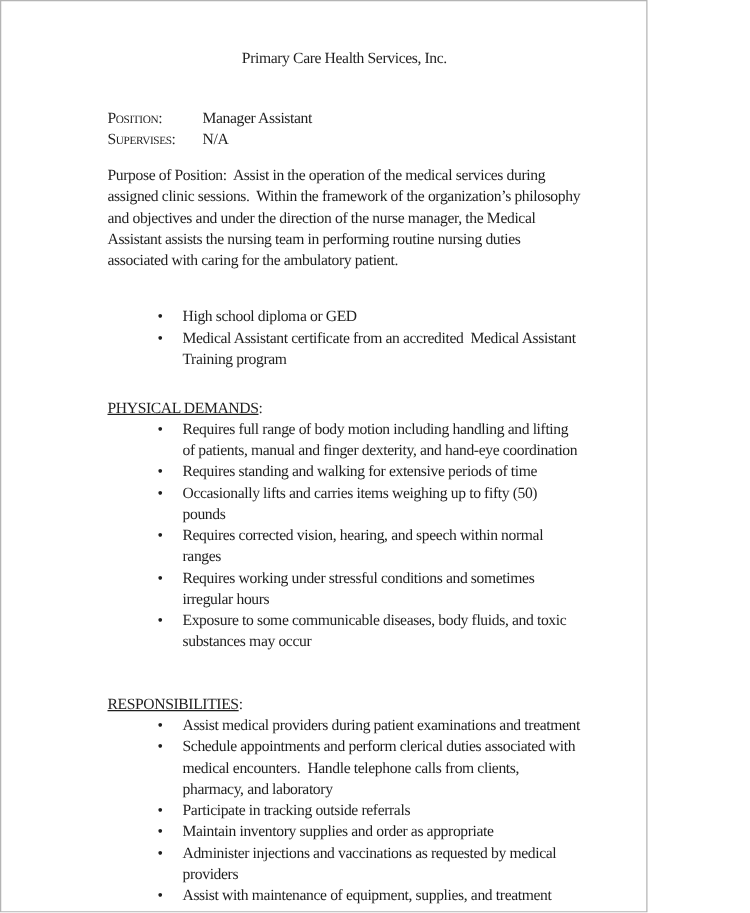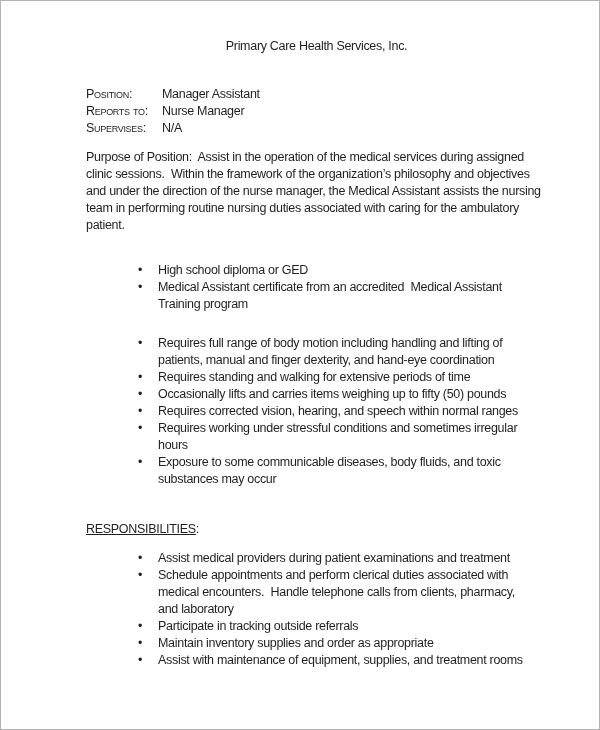--- a/index.html
+++ b/index.html
@@ -2,26 +2,26 @@
 <html><head>
 <meta charset="utf-8">
 <style>
   html, body {
     margin: 0;
     padding: 0;
     background: #ffffff;
   }
   .page {
     box-sizing: border-box;
-    width: 600px;
+    width: 518px;
     height: 730px;
     background: #ffffff;
     border: 1px solid #b4b4b4;
     overflow: hidden;
-    font-family: Liberation Sans, sans-serif;
+    font-family: Liberation Serif, serif;
     font-size: 12.5px;
     line-height: 17px;
     letter-spacing: -0.3px;
     color: #1f1f1f;
   }
   .content {
     padding: 37px 52px 0 85px; 
   }
   .title-block {
     text-align: center;
@@ -38,21 +38,21 @@
   .purpose {
     margin: 12px 0 0 0;
     white-space: pre-wrap;
   }
   .section .heading { }
   .heading .u { text-decoration: underline; }
   .sec-0 { margin-top: 28px; }
   .sec-1 { margin-top: 22px; }
   .sec-2 { margin-top: 33px; }
   ul.bullets {
-    margin: 12px;
+    margin: 0;
     padding: 0 0 0 60px;
     list-style: none;
   }
   ul.bullets li {
     position: relative;
     white-space: pre-wrap;
   }
   ul.bullets li::before {
     content: "\2022";
     position: absolute;
@@ -68,54 +68,55 @@
 
     <div class="title-block">
       <div>Primary Care Health Services, Inc.</div>
     </div>
 
     <div class="fields">
       <div class="field-row">
         <span class="field-label">Position:</span><span class="field-value">Manager Assistant</span>
       </div>
       <div class="field-row">
-        <span class="field-label">Reports to:</span><span class="field-value">Nurse Manager</span>
-      </div>
-      <div class="field-row">
         <span class="field-label">Supervises:</span><span class="field-value">N/A</span>
       </div>
     </div>
 
     <p class="purpose">Purpose of Position:  Assist in the operation of the medical services during assigned clinic sessions.  Within the framework of the organization’s philosophy and objectives and under the direction of the nurse manager, the Medical Assistant assists the nursing team in performing routine nursing duties associated with caring for the ambulatory patient.</p>
 
     <div class="section sec-0">
       <ul class="bullets">
         <li>High school diploma or GED</li>
         <li>Medical Assistant certificate from an accredited  Medical Assistant Training program</li>
       </ul>
     </div>
 
     <div class="section sec-1">
+      <div class="heading">
+        <span class="u">PHYSICAL DEMANDS</span><span>:</span>
+      </div>
       <ul class="bullets">
         <li>Requires full range of body motion including handling and lifting of patients, manual and finger dexterity, and hand-eye coordination</li>
         <li>Requires standing and walking for extensive periods of time</li>
         <li>Occasionally lifts and carries items weighing up to fifty (50) pounds</li>
         <li>Requires corrected vision, hearing, and speech within normal ranges</li>
         <li>Requires working under stressful conditions and sometimes irregular hours</li>
         <li>Exposure to some communicable diseases, body fluids, and toxic substances may occur</li>
       </ul>
     </div>
 
     <div class="section sec-2">
       <div class="heading">
         <span class="u">RESPONSIBILITIES</span><span>:</span>
       </div>
       <ul class="bullets">
         <li>Assist medical providers during patient examinations and treatment</li>
         <li>Schedule appointments and perform clerical duties associated with medical encounters.  Handle telephone calls from clients, pharmacy, and laboratory</li>
         <li>Participate in tracking outside referrals</li>
         <li>Maintain inventory supplies and order as appropriate</li>
+        <li>Administer injections and vaccinations as requested by medical providers</li>
         <li>Assist with maintenance of equipment, supplies, and treatment rooms</li>
       </ul>
     </div>
 
   </div>
 </div>
 
 </body></html>

